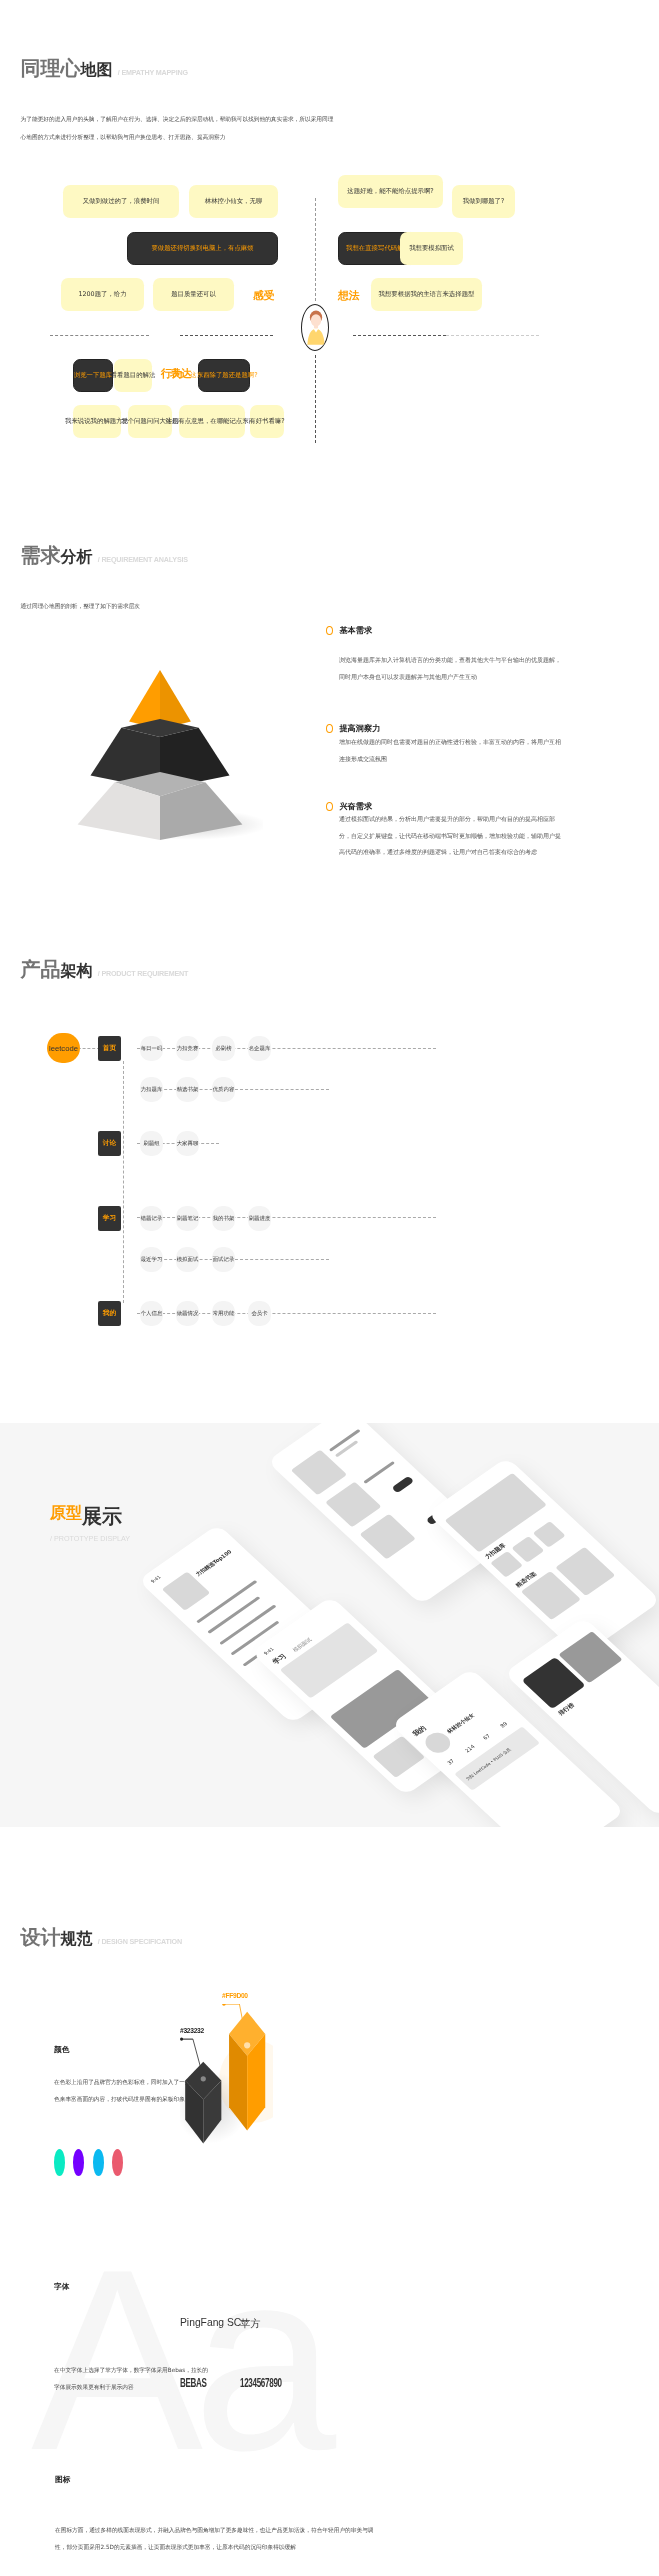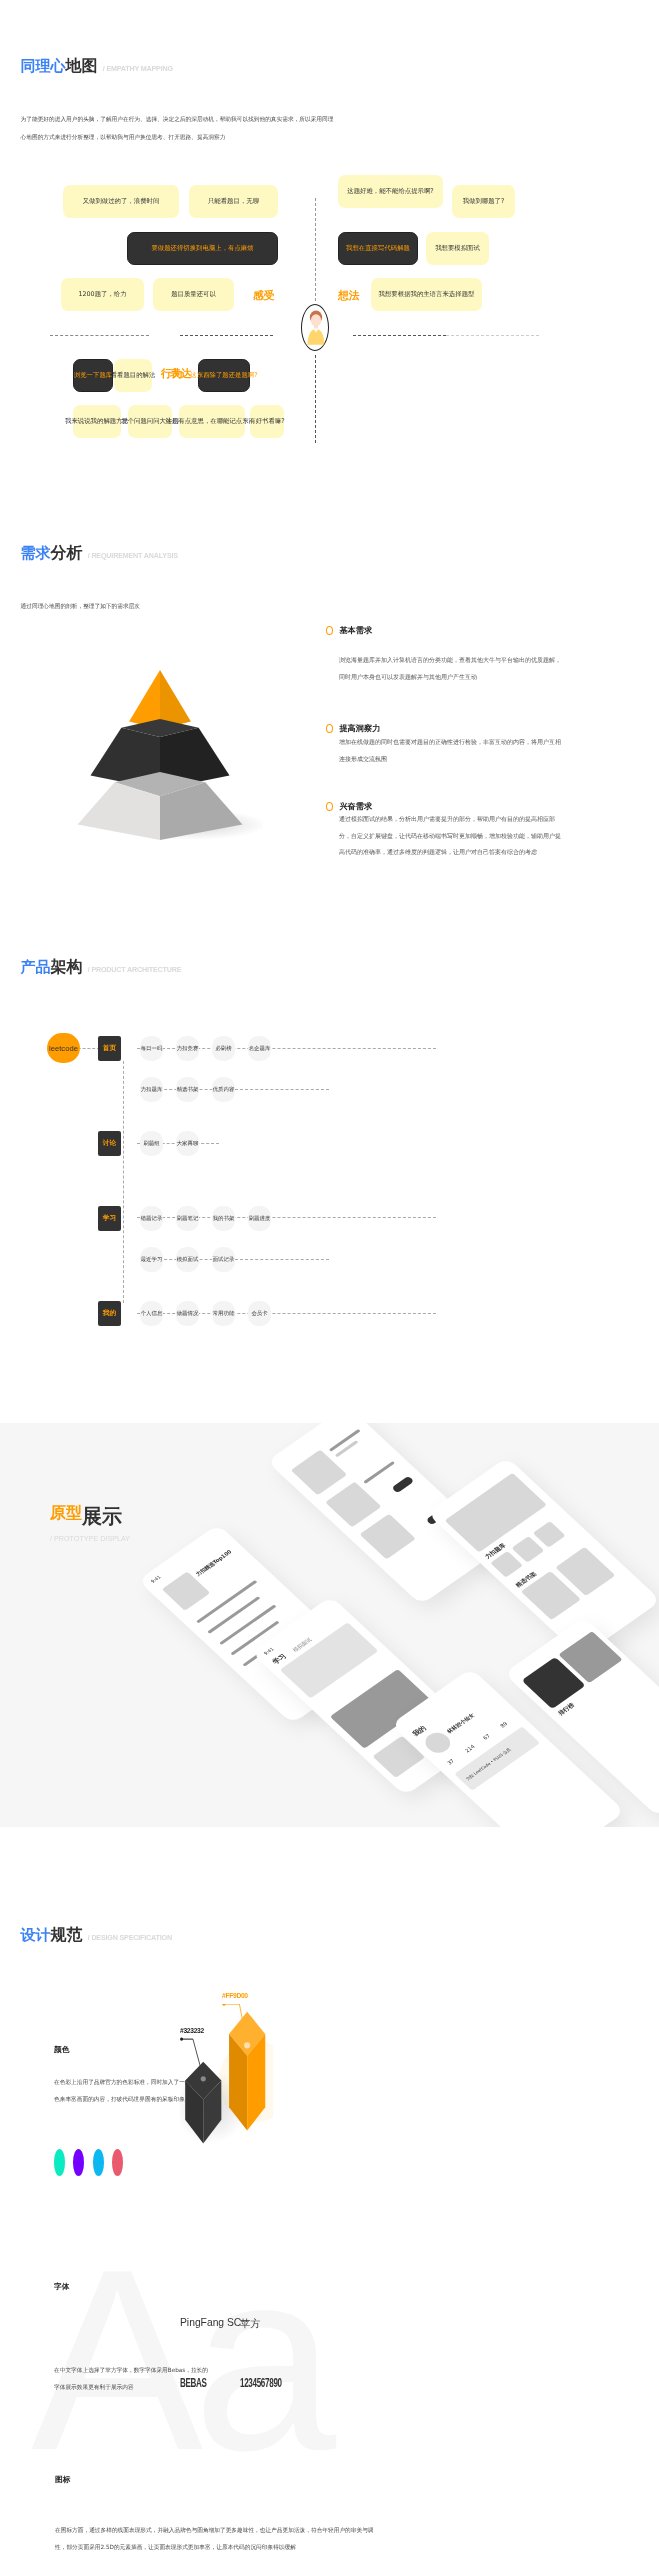--- a/index.html
+++ b/index.html
@@ -2,21 +2,21 @@
 <html style="font-size:8.2px"><head>
 <meta charset="utf-8">
 <style>
   * { box-sizing: border-box; margin: 0; padding: 0; }
   html, body { width: 659px; background: #ffffff; font-family: "DejaVu Sans", "Liberation Sans", sans-serif; color: #323232; }
   .page { position: relative; width: 659px; height: 3426px; overflow: hidden; background: #fff; }
   .abs { position: absolute; }
 
   
   .sec-title { position: absolute; left: 20.6px; display: flex; align-items: flex-end; white-space: nowrap; }
-  .sec-title .t-accent { color: #3b82f6; font-size: 15px; font-weight: bold; line-height: 1; }
+  .sec-title .t-accent { color: #737373; font-size: 20px; font-weight: bold; line-height: 1; }
   .sec-title .t-dark { color: #323232; font-size: 16px; font-weight: bold; line-height: 1; }
   .sec-title .t-en { color: #d9d9d9; font-family: "Liberation Sans", sans-serif; font-weight: bold; font-size: 7.2px; margin-left: 5.2px; letter-spacing: -0.2px; padding-bottom: 1px; }
   .lead { position: absolute; left: 20.6px; font-size: 5.7px; color: #444; line-height: 17.5px; }
 
   
   .chip { position: absolute; height: 33px; border-radius: 7.2px; background: #fef9c3; display: flex; align-items: center; justify-content: center; font-size: 6.4px; color: #333; white-space: nowrap; }
   .chip.dark { background: #323232; color: #ff9d00; border: 0.5px solid #222; }
   .quad-label { position: absolute; color: #ff9d00; font-size: 10.8px; font-weight: bold; }
   .dash-v { position: absolute; width: 0; border-left: 1px dashed #555; }
   .dash-h { position: absolute; height: 0; border-top: 1.5px dashed #555; }
@@ -59,30 +59,30 @@
     <span class="t-accent">同理心</span>
     <span class="t-dark">地图</span>
     <span class="t-en">/ EMPATHY MAPPING</span>
   </div>
   <div class="lead" style="top:111px;">
     <div>为了能更好的进入用户的头脑，了解用户在行为、选择、决定之后的深层动机，帮助我可以找到他的真实需求，所以采用同理</div>
     <div>心地图的方式来进行分析整理，以帮助我与用户换位思考、打开思路、提高洞察力</div>
   </div>
 
   <div class="chip" style="left:63px;top:185px;width:116px;">又做到做过的了，浪费时间</div>
-  <div class="chip" style="left:189px;top:185px;width:89px;">只能看题目，无聊</div>
+  <div class="chip" style="left:189px;top:185px;width:89px;">林林控小仙女，无聊</div>
   <div class="chip dark" style="left:127px;top:232px;width:151px;">要做题还得切换到电脑上，有点麻烦</div>
   <div class="chip" style="left:61px;top:278px;width:83px;">1200题了，给力</div>
   <div class="chip" style="left:153px;top:278px;width:81px;">题目质量还可以</div>
   <div class="quad-label" style="left:253px;top:289px;">感受</div>
 
   <div class="chip" style="left:338px;top:175px;width:105px;">这题好难，能不能给点提示啊?</div>
   <div class="chip" style="left:452px;top:185px;width:63px;">我做到哪题了?</div>
   <div class="chip dark" style="left:338px;top:232px;width:80px;">我想在直接写代码解题</div>
-  <div class="chip" style="left:426px;top:232px;width:63px;text-align:center;">我想要模拟面试</div>
+  <div class="chip" style="left:400px;top:232px;width:63px;text-align:center;">我想要模拟面试</div>
   <div class="quad-label" style="left:338px;top:289px;">想法</div>
   <div class="chip" style="left:371px;top:278px;width:111px;">我想要根据我的主语言来选择题型</div>
 
   <div class="dash-v" style="left:315px;top:198px;height:103px;border-left-color:#999;"></div>
   <div class="dash-h" style="left:50px;top:335px;width:99px;border-top-color:#888;"></div>
   <div class="dash-h" style="left:180px;top:335px;width:93px;"></div>
   <div class="dash-h" style="left:353px;top:335px;width:93px;"></div>
   <div class="dash-h" style="left:446px;top:335px;width:93px;border-top-color:#ccc;"></div>
   <div class="avatar" style="left:301px;top:304px;">
     <svg width="28" height="47" viewBox="0 0 54 92">
@@ -145,21 +145,21 @@
 
   <div class="need-h" style="left:326px;top:801px;">
     <span class="ring"></span>
     <span>兴奋需求</span>
   </div>
   <div class="need-p" style="top:811px;">通过模拟面试的结果，分析出用户需要提升的部分，帮助用户有目的的提高相应部分，自定义扩展键盘，让代码在移动端书写时更加顺畅，增加校验功能，辅助用户提高代码的准确率，通过多维度的判题逻辑，让用户对自己答案有综合的考虑</div>
 
   <div class="sec-title" style="top:959px;">
     <span class="t-accent">产品</span>
     <span class="t-dark">架构</span>
-    <span class="t-en">/ PRODUCT ARCHITECTURE</span>
+    <span class="t-en">/ PRODUCT REQUIREMENT</span>
   </div>
 
   <div class="arch-line" style="left:73px;top:1048px;width:27px;"></div>
   <div class="arch-vline" style="left:123px;top:1061px;height:242px;"></div>
   <div class="arch-line" style="left:137px;top:1048px;width:299px;"></div>
   <div class="arch-line" style="left:149px;top:1089px;width:180px;"></div>
   <div class="arch-line" style="left:137px;top:1143px;width:82px;"></div>
   <div class="arch-line" style="left:137px;top:1217px;width:299px;"></div>
   <div class="arch-line" style="left:149px;top:1259px;width:180px;"></div>
   <div class="arch-line" style="left:137px;top:1313px;width:299px;"></div>

